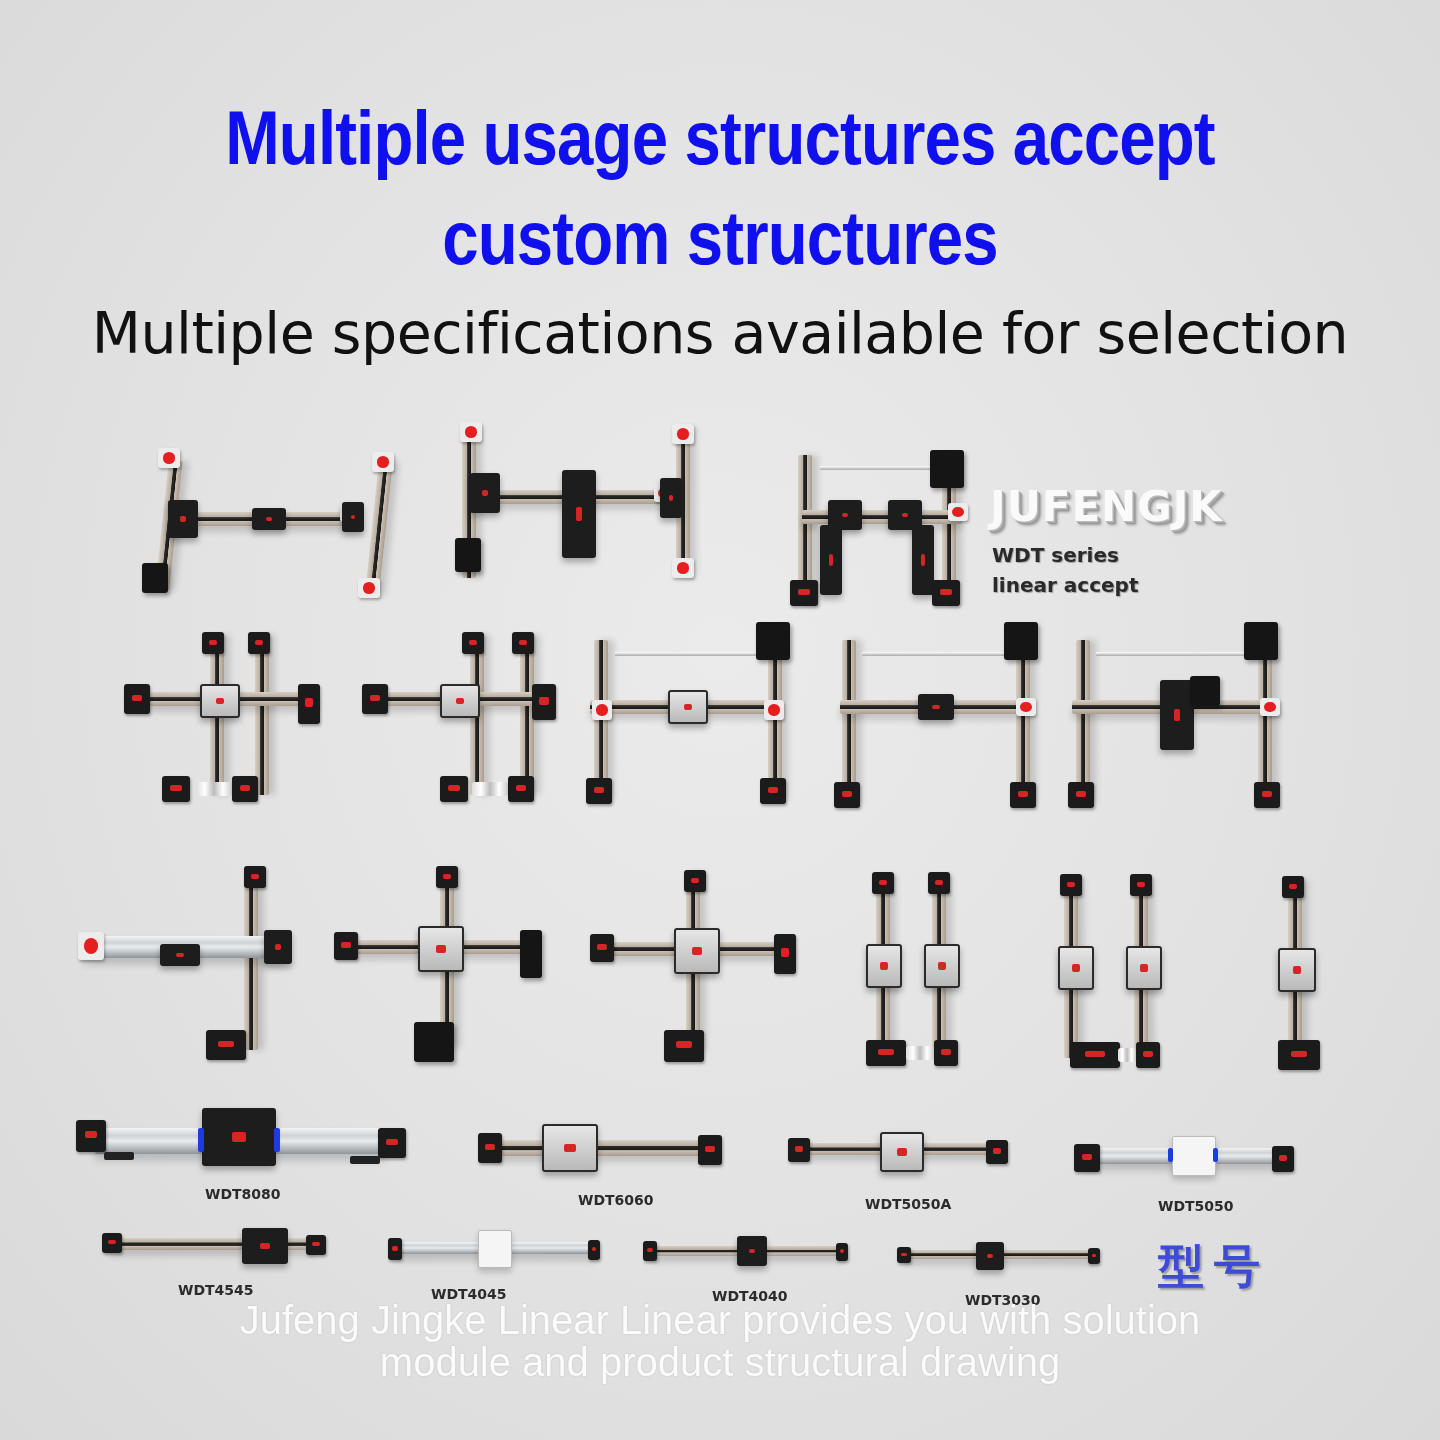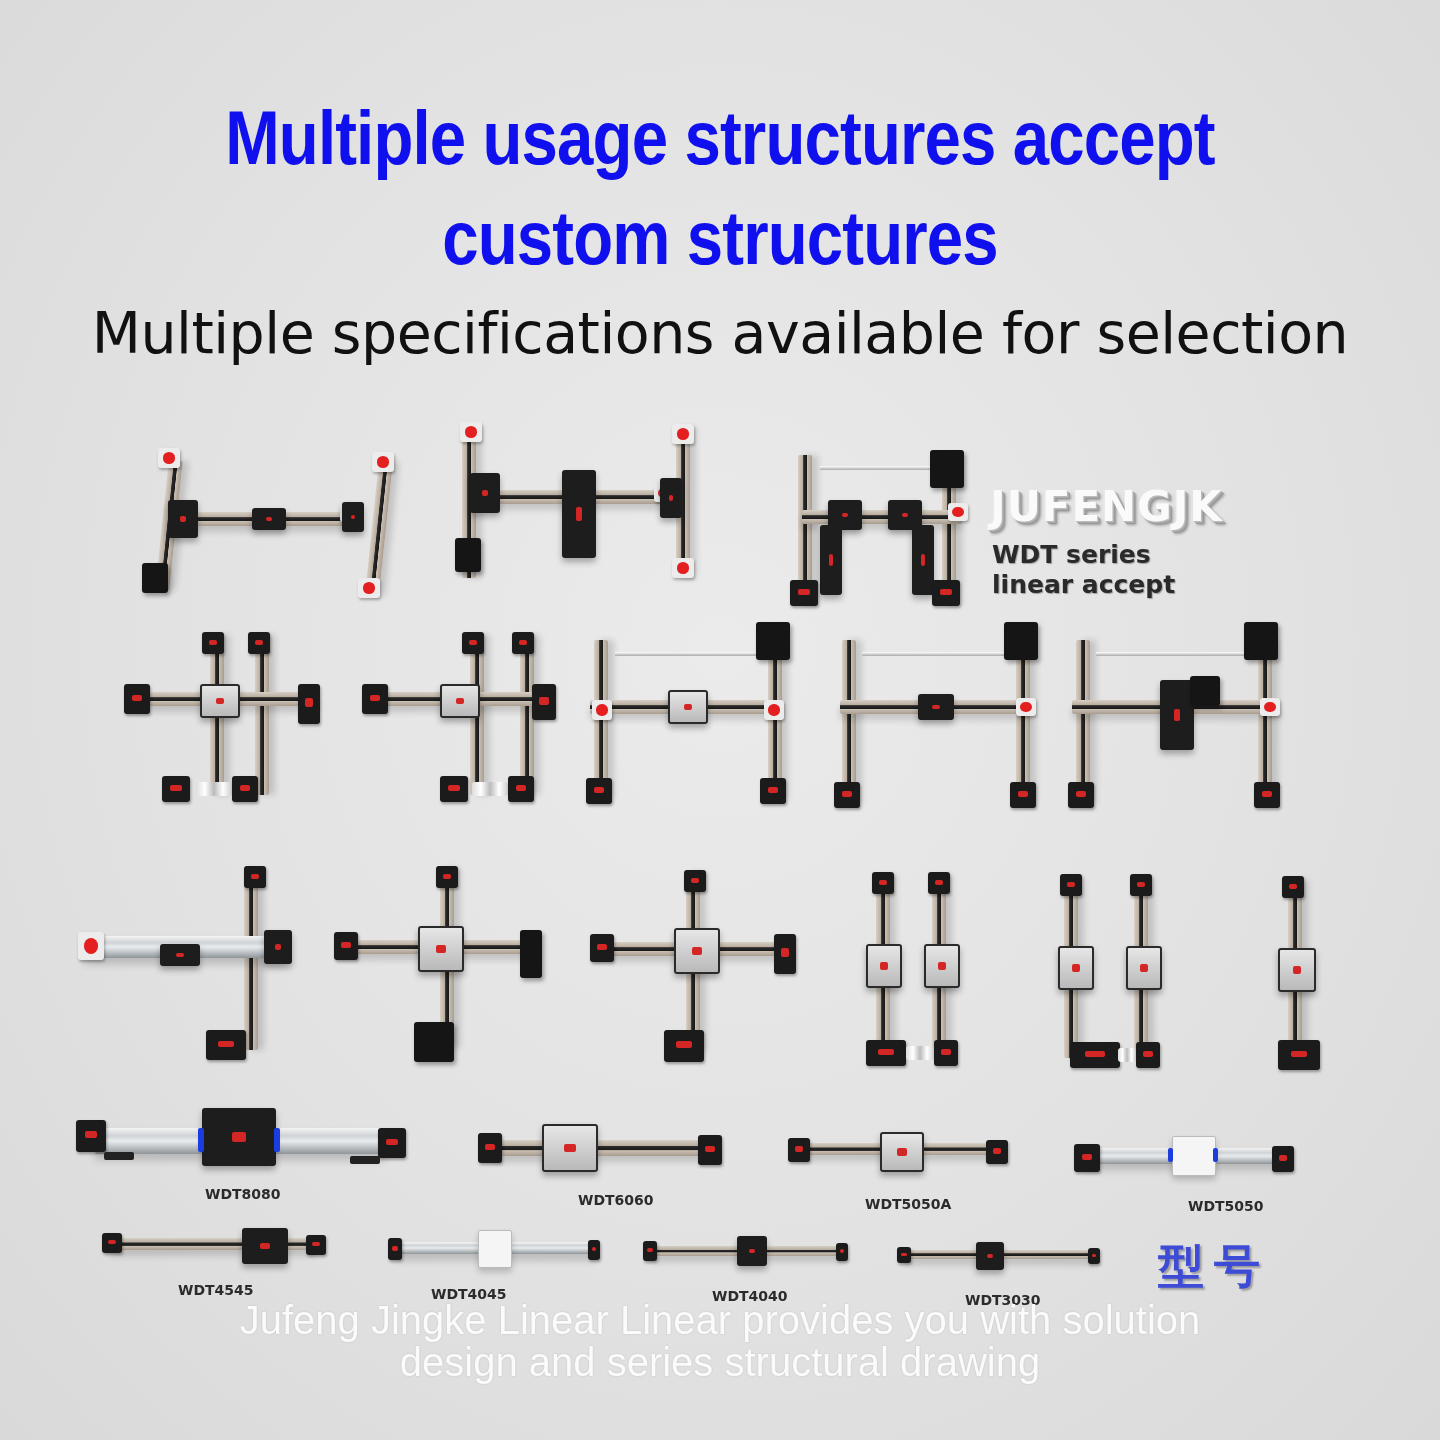--- a/index.html
+++ b/index.html
@@ -1,21 +1,21 @@
 <!DOCTYPE html>
 <html><head>
 <meta charset="utf-8">
 <style>
   html,body{margin:0;padding:0;}
   body{width:1440px;height:1440px;overflow:hidden;background:radial-gradient(ellipse at 50% 45%,#ebebeb 0%,#e2e2e2 55%,#d9d9d9 100%);position:relative;font-family:"Liberation Sans",sans-serif;}
   .abs{position:absolute;}
   .headline{position:absolute;left:0;width:1440px;text-align:center;color:#1010ee;font-family:"Liberation Sans",sans-serif;font-weight:bold;font-size:76px;letter-spacing:-1px;transform:scaleX(0.86);transform-origin:50% 50%;line-height:1;}
   .subhead{position:absolute;left:0;top:300px;width:1440px;text-align:center;color:#111;font-family:"DejaVu Sans",sans-serif;font-size:57px;font-weight:normal;letter-spacing:-0.5px;}
   .brand{position:absolute;left:990px;top:482px;font-family:"DejaVu Sans",sans-serif;font-weight:bold;font-size:42px;color:#fafafa;letter-spacing:1px;text-shadow:1px 1px 0 #bbb,2px 2px 0 #aaa,3px 3px 0 #999,4px 4px 3px rgba(0,0,0,0.35);}
-  .series{position:absolute;left:992px;top:540px;font-family:"DejaVu Sans",sans-serif;font-weight:bold;font-size:25px;color:#2a2a2a;line-height:30px;text-shadow:1px 1px 1px rgba(0,0,0,0.3);}
+  .series{position:absolute;left:992px;top:540px;font-family:"DejaVu Sans",sans-serif;font-weight:bold;font-size:20px;color:#2a2a2a;line-height:30px;text-shadow:1px 1px 1px rgba(0,0,0,0.3);}
   .model-label{position:absolute;font-family:"DejaVu Sans",sans-serif;font-weight:bold;font-size:14px;color:#2b2b2b;}
   .korean{position:absolute;left:1158px;top:1236px;font-family:"DejaVu Sans",sans-serif;font-weight:bold;font-size:46px;color:#3e4bd6;letter-spacing:10px;text-shadow:2px 2px 2px rgba(0,0,0,0.3);}
   .footer{position:absolute;left:0;width:1440px;text-align:center;color:#fbfbfb;font-family:"Liberation Sans",sans-serif;font-size:40px;line-height:40px;text-shadow:0 0 2px rgba(0,0,0,0.15);}
 
   
   .rail-h{position:absolute;height:14px;background:linear-gradient(#d7cfc5 0%,#b9ad9f 35%,#2a2a2a 40%,#1a1a1a 62%,#c9bfb3 66%,#a89c8e 100%);border-radius:2px;box-shadow:0 6px 6px rgba(0,0,0,0.15);}
   .rail-v{position:absolute;width:14px;background:linear-gradient(90deg,#d7cfc5 0%,#b9ad9f 35%,#2a2a2a 40%,#1a1a1a 62%,#c9bfb3 66%,#a89c8e 100%);border-radius:2px;box-shadow:6px 0 6px rgba(0,0,0,0.15);}
   .silver-h{position:absolute;background:linear-gradient(#f4f4f4 0%,#cfd3d6 30%,#e9ecee 50%,#b3b8bc 80%,#8f9499 100%);border-radius:2px;box-shadow:0 6px 8px rgba(0,0,0,0.18);}
   .cap{position:absolute;background:#1b1b1b;border-radius:3px;box-shadow:1px 2px 3px rgba(0,0,0,0.35);}
   .cap::after{content:"";position:absolute;left:30%;top:35%;width:40%;height:22%;background:#d52626;border-radius:2px;}
@@ -244,21 +244,21 @@
 <div class="model-label" style="left:865px;top:1196px;">WDT5050A</div>
 
 <div class="abs" style="left:0;top:0;">
   <div class="silver-h" style="left:1082px;top:1148px;width:205px;height:16px;"></div>
   <div class="cap" style="left:1074px;top:1144px;width:26px;height:28px;"></div>
   <div class="cap" style="left:1272px;top:1146px;width:22px;height:26px;"></div>
   <div class="whiteplate" style="left:1172px;top:1136px;width:42px;height:38px;"></div>
   <div class="blue" style="left:1168px;top:1148px;width:5px;height:14px;"></div>
   <div class="blue" style="left:1213px;top:1148px;width:5px;height:14px;"></div>
 </div>
-<div class="model-label" style="left:1188px;top:1198px;text-align:center;">WDT5050</div>
+<div class="model-label" style="left:1158px;top:1198px;text-align:center;">WDT5050</div>
 
 <div class="abs" style="left:0;top:0;">
   <div class="rail-h" style="left:110px;top:1238px;width:205px;height:12px;"></div>
   <div class="cap" style="left:102px;top:1233px;width:20px;height:20px;"></div>
   <div class="cap" style="left:306px;top:1235px;width:20px;height:20px;"></div>
   <div class="carriage" style="left:242px;top:1228px;width:46px;height:36px;"></div>
 </div>
 <div class="model-label" style="left:178px;top:1282px;">WDT4545</div>
 
 <div class="abs" style="left:0;top:0;">
@@ -281,13 +281,13 @@
   <div class="rail-h" style="left:905px;top:1250px;width:190px;height:9px;"></div>
   <div class="cap" style="left:897px;top:1247px;width:14px;height:16px;"></div>
   <div class="cap" style="left:1088px;top:1248px;width:12px;height:16px;"></div>
   <div class="carriage" style="left:976px;top:1242px;width:28px;height:28px;"></div>
 </div>
 <div class="model-label" style="left:965px;top:1292px;">WDT3030</div>
 
 <div class="korean">型号</div>
 
 <div class="footer" style="top:1300px;">Jufeng Jingke Linear Linear provides you with solution</div>
-<div class="footer" style="top:1342px;">design and series structural drawing</div>
+<div class="footer" style="top:1342px;">module and product structural drawing</div>
 
 </body></html>

